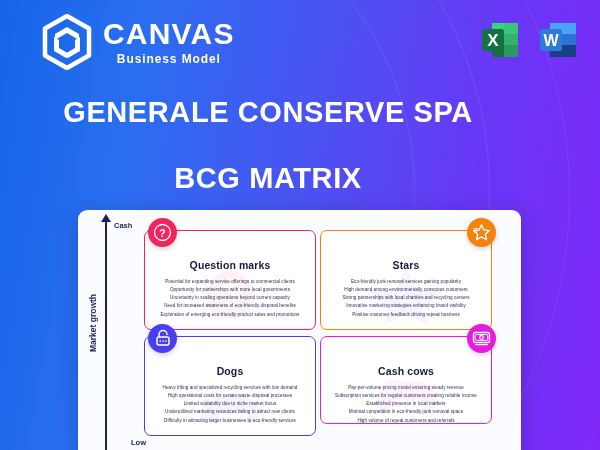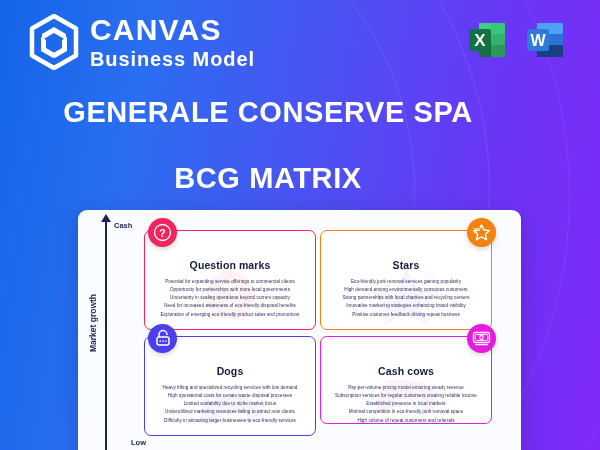--- a/index.html
+++ b/index.html
@@ -21,32 +21,32 @@
     border-radius:50%;
     pointer-events:none;
   }
   .a1 { width:760px; height:760px; left:-270px; top:-190px; }
   .a2 { width:900px; height:900px; left:-330px; top:-255px; border-color:rgba(255,255,255,0.075); }
   .a3 { width:1050px; height:1050px; left:-400px; top:-325px; border-color:rgba(255,255,255,0.06); }
   .a4 { width:1220px; height:1220px; left:-480px; top:-405px; border-color:rgba(255,255,255,0.05); }
   .a5 { width:620px; height:620px; left:-205px; top:-120px; border-color:rgba(255,255,255,0.09); }
 
   
-  #hdr { position:absolute; left:4px; top:0; width:581px; height:82px; }
+  #hdr { position:absolute; left:17px; top:0; width:581px; height:82px; }
   #logo-wrap {
     position:absolute; left:24px; top:14px;
     display:flex; align-items:center; gap:10px;
   }
   #logo-mark { width:52px; height:56px; flex:0 0 auto; }
   #logo-text { display:flex; flex-direction:column; line-height:1; }
   #brand-title {
     color:#fff; font-size:30px; font-weight:bold; letter-spacing:1.2px;
   }
   #brand-sub {
-    color:#fff; font-size:20px; font-weight:bold; letter-spacing:0.9px;
+    color:#fff; font-size:12px; font-weight:bold; letter-spacing:0.9px;
     margin-top:4px; text-align:center;
   }
   #file-icons {
     position:absolute; right:18px; top:18px; display:flex; gap:14px;
   }
   .fileicon { width:44px; height:44px; position:relative; }
 
   
   #title-block {
     position:absolute; left:0; top:96px; width:536px; text-align:center;

